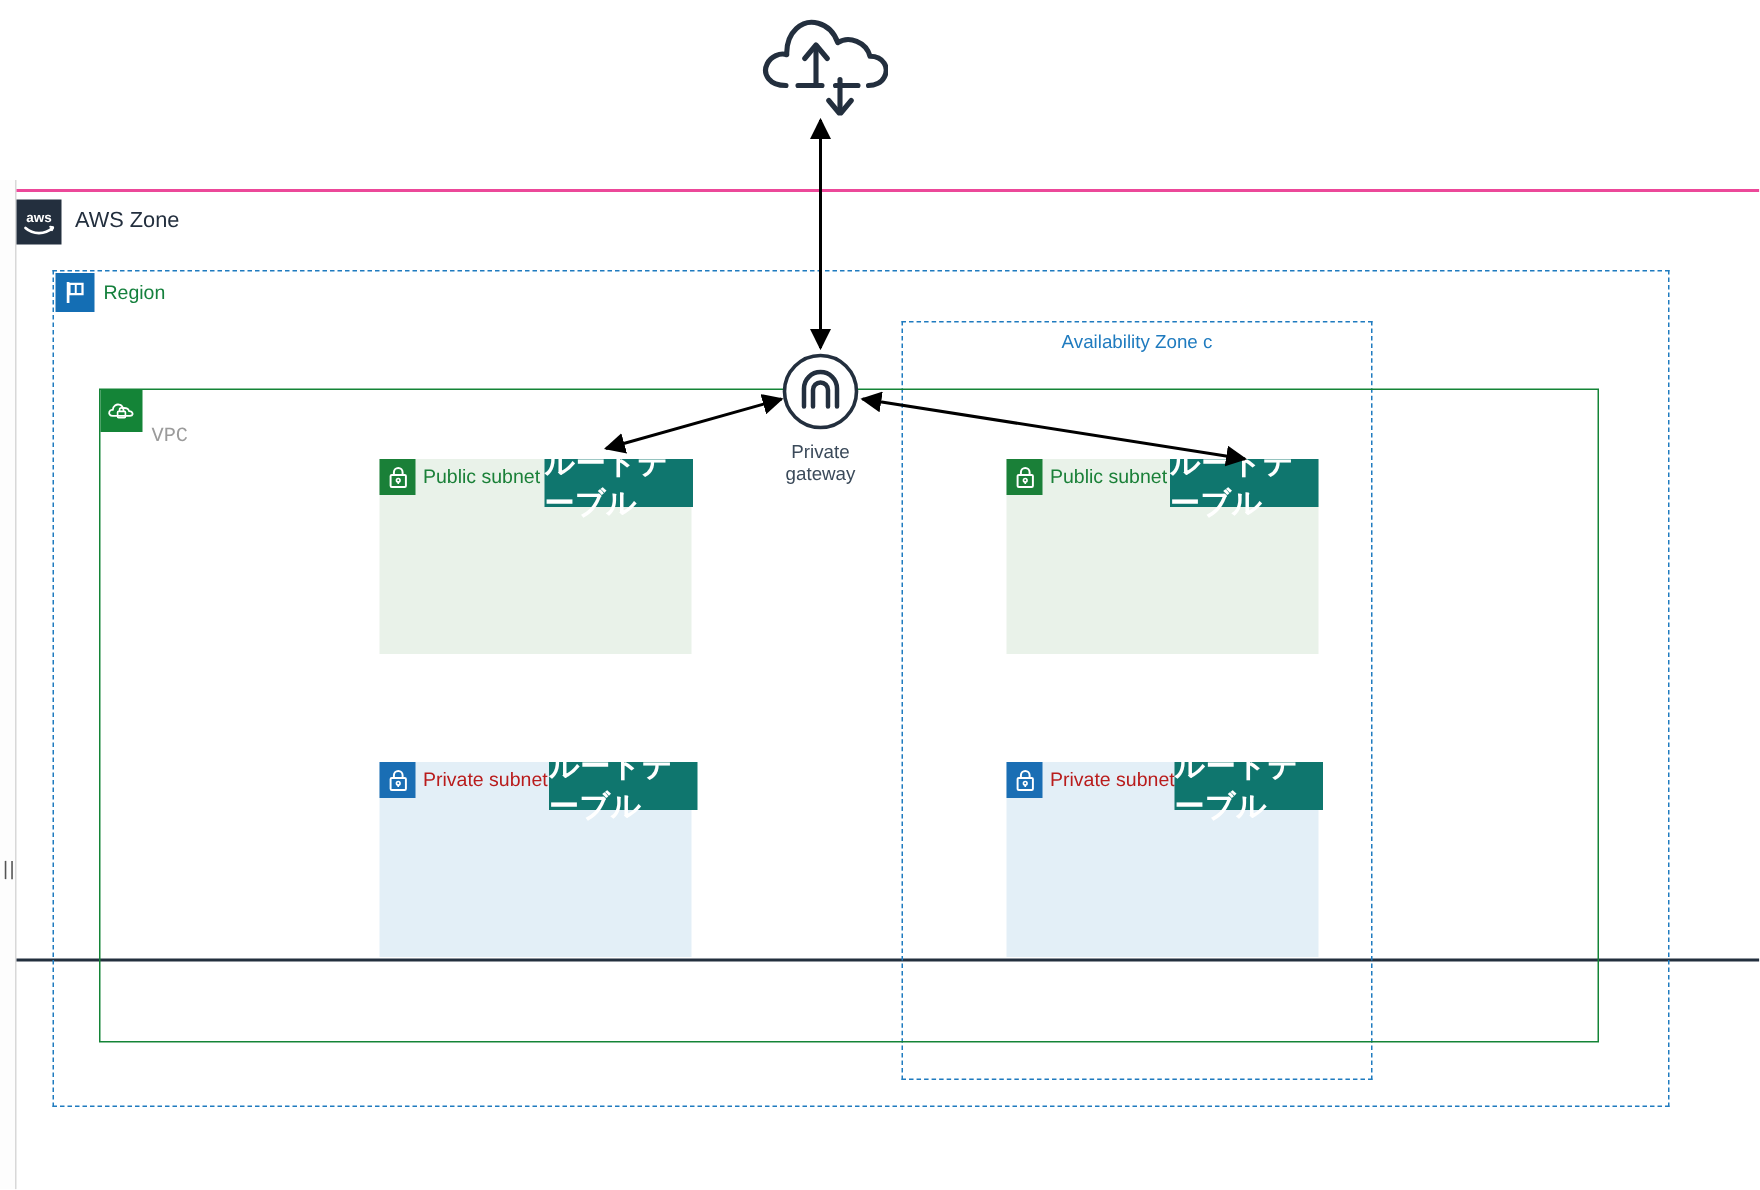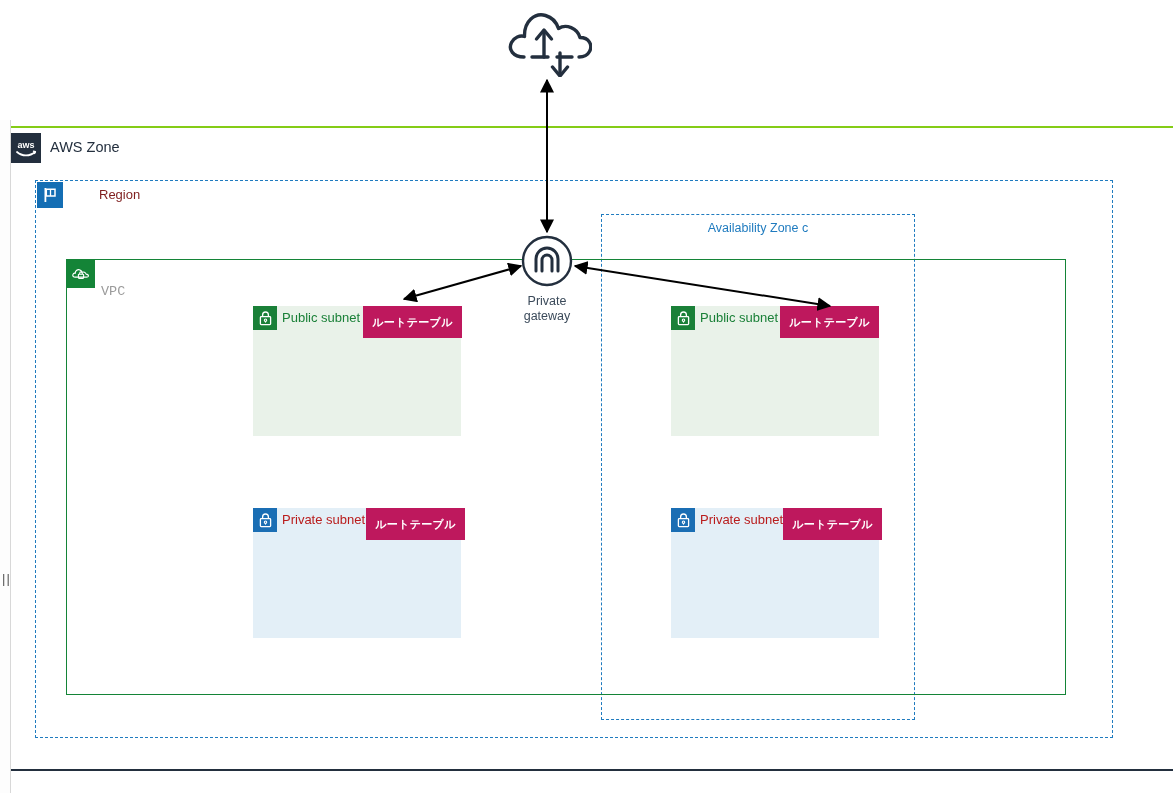--- a/index.html
+++ b/index.html
@@ -23,22 +23,22 @@
   }
   .rail-handle {
     position: absolute; left: 2px; top: 452px; width: 6px; height: 14px;
     color: #555; font-size: 13px; line-height: 14px; letter-spacing: 1px;
   }
 
   
   .aws-cloud {
     position: absolute;
     left: 11px; top: 126px;
-    width: 1162px; height: 645px;
-    border-top: 2px solid #84cc16;
+    width: 1162px; height: 515px;
+    border-top: 2px solid #ec4899;
     border-bottom: 2px solid #232f3e;
     border-left: none; border-right: none;
   }
   .aws-logo {
     position: absolute; left: 0px; top: 5px;
     width: 30px; height: 30px;
     background: #232f3e;
     display: flex; align-items: center; justify-content: center;
   }
   .aws-cloud-label {
@@ -53,21 +53,21 @@
     width: 1078px; height: 558px;
     border: 1.6px dashed #1f7bbf;
   }
   .region-icon {
     position: absolute; left: 1px; top: 1px;
     width: 26px; height: 26px; background: #146eb4;
     display: flex; align-items: center; justify-content: center;
   }
   .region-label {
     position: absolute; left: 33px; top: 6px;
-    font-size: 13px; color: #7f1d1d; white-space: nowrap; margin-left: 30px;
+    font-size: 13px; color: #15803d; white-space: nowrap;
   }
 
   
   .az {
     position: absolute;
     border: 1.4px dashed #1f7bbf;
   }
   .az-a { left: 183px; top: 214px; width: 314px; height: 506px; }
   .az-c { left: 601px; top: 214px; width: 314px; height: 506px; }
   .az-label {
@@ -112,24 +112,24 @@
   .subnet.private .subnet-label { color: #b91c1c; }
 
   .pub-a  { left: 253px; top: 306px; width: 208px; height: 130px; }
   .pub-c  { left: 671px; top: 306px; width: 208px; height: 130px; }
   .priv-a { left: 253px; top: 508px; width: 208px; height: 130px; }
   .priv-c { left: 671px; top: 508px; width: 208px; height: 130px; }
 
   
   .route-table {
     position: absolute;
-    background: #be185d;
+    background: #0f766e;
     color: #ffffff;
     font-weight: bold;
-    font-size: 11px;
+    font-size: 20px;
     display: flex; align-items: center; justify-content: center;
     letter-spacing: 0.3px;
   }
   .rt-pub-a  { left: 363px; top: 306px; width: 99px;  height: 32px; }
   .rt-pub-c  { left: 780px; top: 306px; width: 99px;  height: 32px; }
   .rt-priv-a { left: 366px; top: 508px; width: 99px;  height: 32px; }
   .rt-priv-c { left: 783px; top: 508px; width: 99px;  height: 32px; }
 
   
   .igw {

